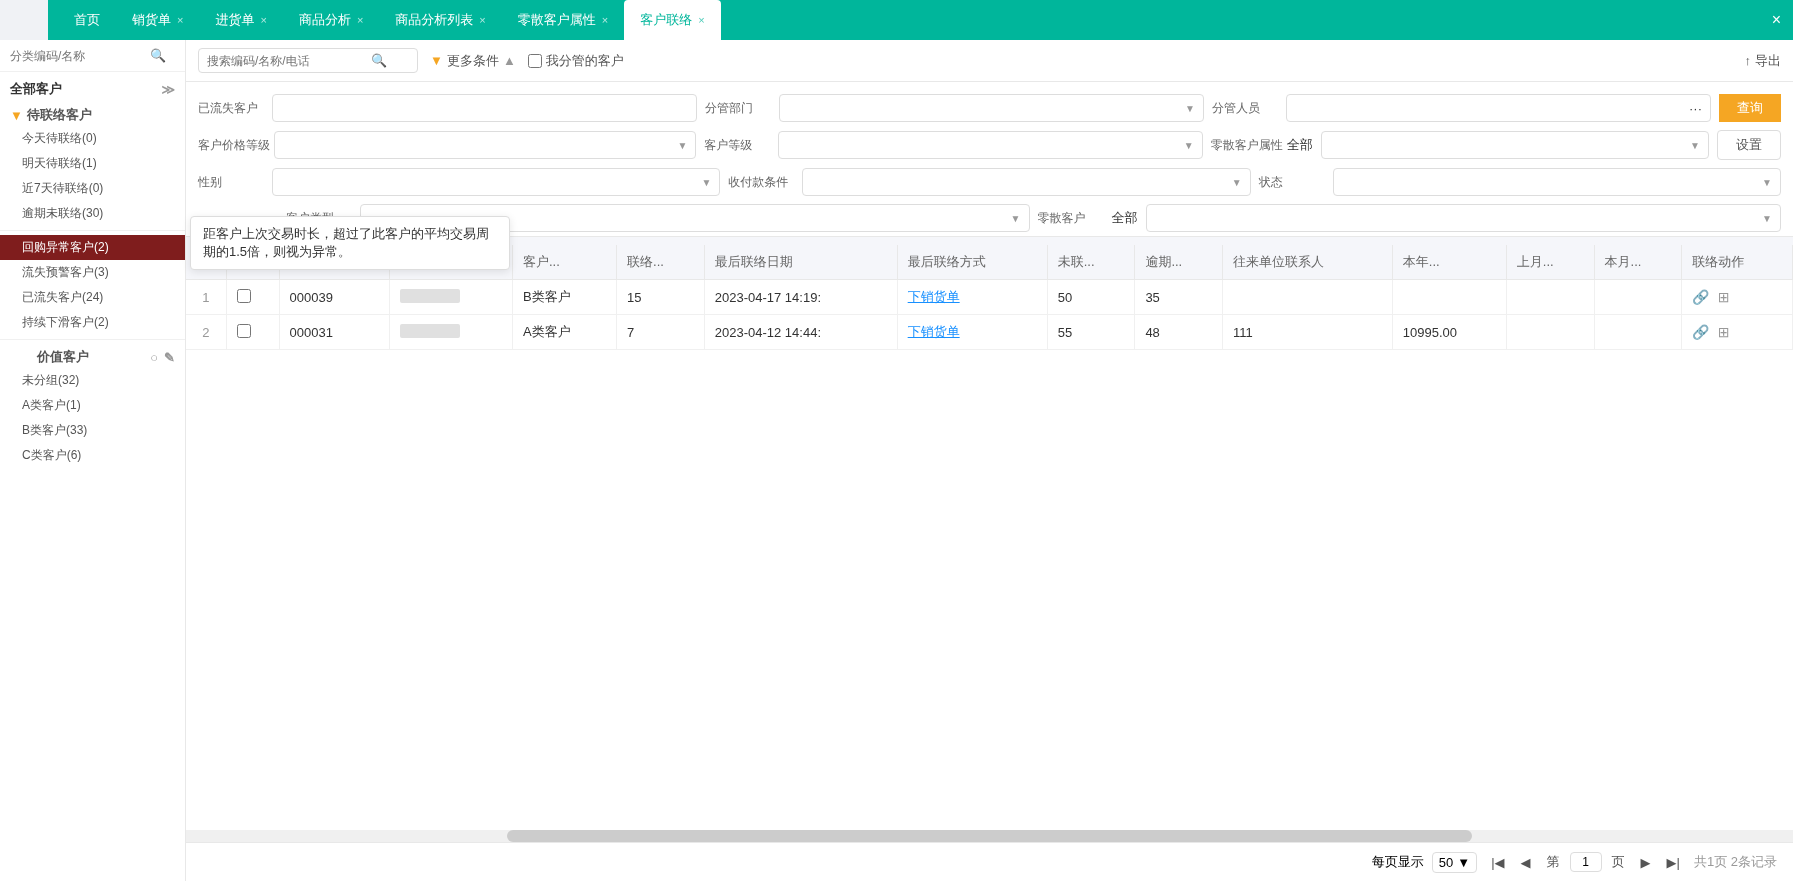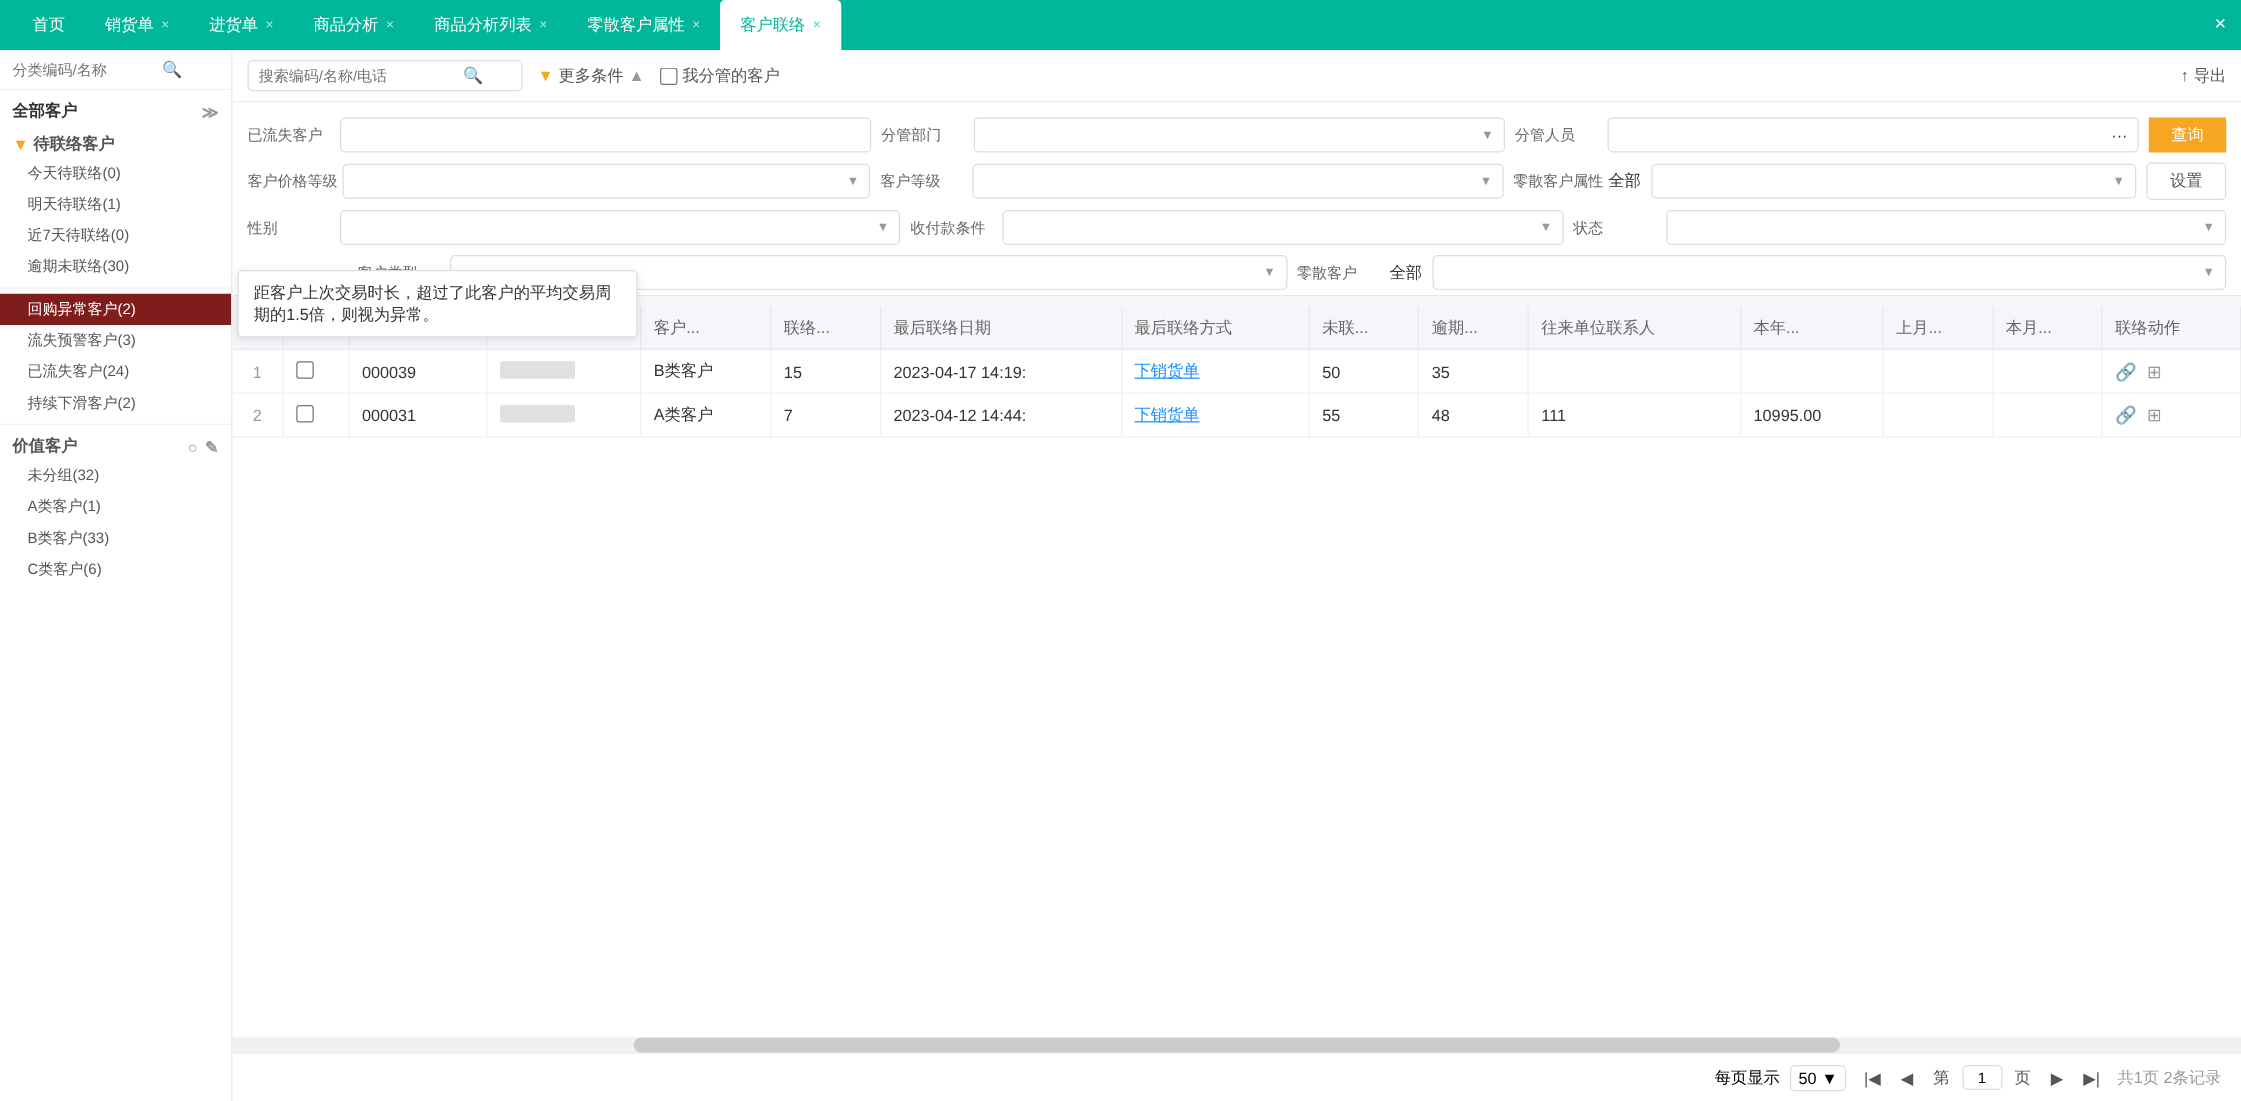--- a/index.html
+++ b/index.html
@@ -7,20 +7,21 @@
 
     
     .top-nav {
       background: #00b69b;
       height: 40px;
       display: flex;
       align-items: center;
       padding: 0 10px;
       gap: 0;
       position: relative;
+      margin-left: 48px;
     }
     .nav-tab {
       color: #fff;
       padding: 0 16px;
       height: 40px;
       display: flex;
       align-items: center;
       cursor: pointer;
       font-size: 13px;
       gap: 6px;
@@ -57,21 +58,21 @@
       border-right: 1px solid #e8e8e8;
       display: flex;
       flex-direction: column;
       overflow-y: auto;
     }
     .sidebar-search {
       display: flex;
       align-items: center;
       padding: 8px 10px;
       border-bottom: 1px solid #f0f0f0;
-      gap: 0;
+      gap: 20px;
     }
     .sidebar-search input {
       border: none;
       outline: none;
       font-size: 12px;
       width: 120px;
       color: #999;
     }
     .sidebar-section-header {
       display: flex;
@@ -111,20 +112,21 @@
     }
     .sidebar-divider { height: 1px; background: #f0f0f0; margin: 4px 0; }
     .sidebar-group2-header {
       padding: 4px 10px 2px 10px;
       color: #555;
       font-size: 12px;
       font-weight: bold;
       display: flex;
       align-items: center;
       justify-content: space-between;
+      margin-left: 27px;
     }
 
     
     .content-area {
       flex: 1;
       display: flex;
       flex-direction: column;
       overflow: hidden;
       background: #f5f6fa;
     }

